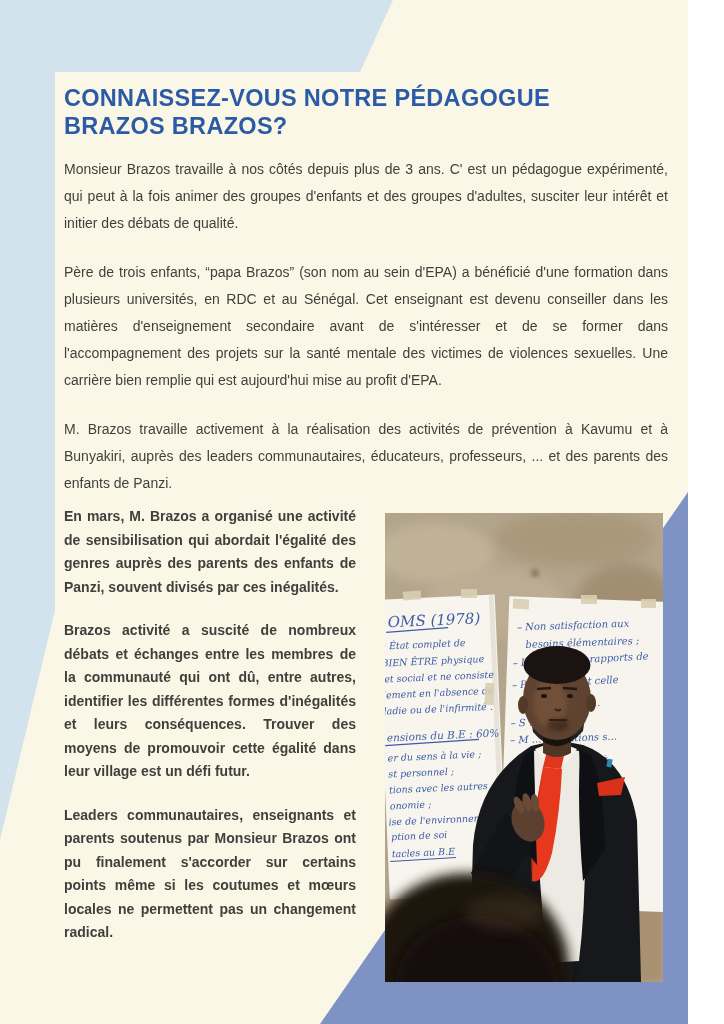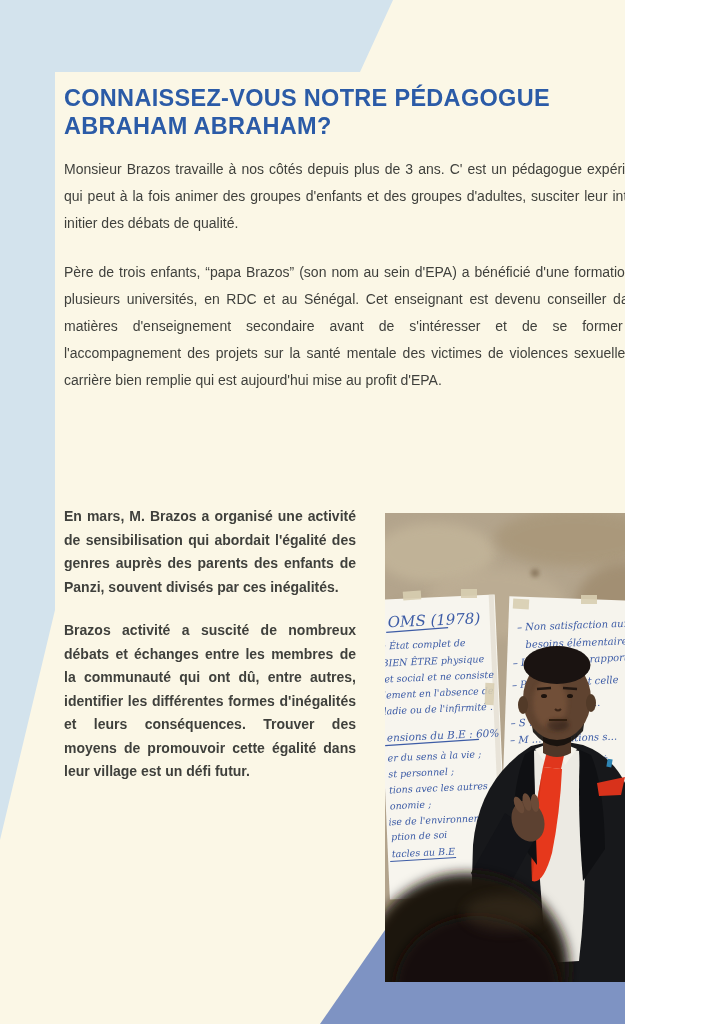--- a/index.html
+++ b/index.html
@@ -1,17 +1,17 @@
 <!DOCTYPE html>
 <html><head>
 <meta charset="utf-8">
 <style>
   html,body{margin:0;padding:0;}
   body{width:724px;height:1024px;overflow:hidden;font-family:"Liberation Sans",sans-serif;}
-  .stage{position:relative;width:625px;height:1024px;background:#fbf7e6;overflow:hidden;}
+  .stage{position:relative;width:688px;height:1024px;background:#fbf7e6;overflow:hidden;}
   .corner{position:absolute;inset:0;pointer-events:none;}
   .corner.topleft{background:#d3e3ed;clip-path:polygon(0px 0px,393px 0px,360px 72px,55px 72px,55px 610px,0px 840px);}
   .corner.bottomright{background:#7e93c3;clip-path:polygon(724px 440px,724px 1024px,320px 1024px);}
   .title{position:absolute;left:64px;top:84px;width:600px;margin:0;color:#2b5ba7;
          font-size:23.5px;font-weight:bold;line-height:28px;letter-spacing:.3px;}
   .title span{display:block;white-space:nowrap;}
   .intro{position:absolute;left:64px;top:156px;width:604px;}
   .leftcol{position:absolute;left:64px;top:505px;width:292px;}
   .intro p,.leftcol p{margin:0 0 22px 0;color:#3f403c;font-size:14px;line-height:27px;
          text-align:justify;}
@@ -23,31 +23,33 @@
 </head>
 <body>
 
 <div class="stage">
 
   <div class="corner topleft"></div>
   <div class="corner bottomright"></div>
 
   <h1 class="title">
     <span>CONNAISSEZ-VOUS NOTRE PÉDAGOGUE</span>
-    <span>ABRAHAM ABRAHAM?</span>
+    <span>BRAZOS BRAZOS?</span>
   </h1>
 
   <div class="intro">
     <p>Monsieur Brazos travaille à nos côtés depuis plus de 3 ans. C' est un pédagogue expérimenté, qui peut à la fois animer des groupes d'enfants et des groupes d'adultes, susciter leur intérêt et initier des débats de qualité.</p>
     <p>Père de trois enfants, “papa Brazos” (son nom au sein d'EPA) a bénéficié d'une formation dans plusieurs universités, en RDC et au Sénégal. Cet enseignant est devenu conseiller dans les matières d'enseignement secondaire avant de s'intéresser et de se former dans l'accompagnement des projets sur la santé mentale des victimes de violences sexuelles. Une carrière bien remplie qui est aujourd'hui mise au profit d'EPA.</p>
+    <p>M. Brazos travaille activement à la réalisation des activités de prévention à Kavumu et à Bunyakiri, auprès des leaders communautaires, éducateurs, professeurs, ... et des parents des enfants de Panzi.</p>
   </div>
 
   <div class="leftcol">
     <p>En mars, M. Brazos a organisé une activité de sensibilisation qui abordait l'égalité des genres auprès des parents des enfants de Panzi, souvent divisés par ces inégalités.</p>
     <p>Brazos activité a suscité de nombreux débats et échanges entre les membres de la communauté qui ont dû, entre autres, identifier les différentes formes d'inégalités et leurs conséquences. Trouver des moyens de promouvoir cette égalité dans leur village est un défi futur.</p>
+    <p>Leaders communautaires, enseignants et parents soutenus par Monsieur Brazos ont pu finalement s'accorder sur certains points même si les coutumes et mœurs locales ne permettent pas un changement radical.</p>
   </div>
 
   <div class="photo">
     <svg width="278" height="469" viewBox="0 0 278 469" xmlns="http://www.w3.org/2000/svg">
       <defs>
         <filter id="b6" x="-40%" y="-40%" width="180%" height="180%">
             <feGaussianBlur stdDeviation="6"></feGaussianBlur>
           </filter>
         <filter id="b3" x="-40%" y="-40%" width="180%" height="180%">
             <feGaussianBlur stdDeviation="3"></feGaussianBlur>

